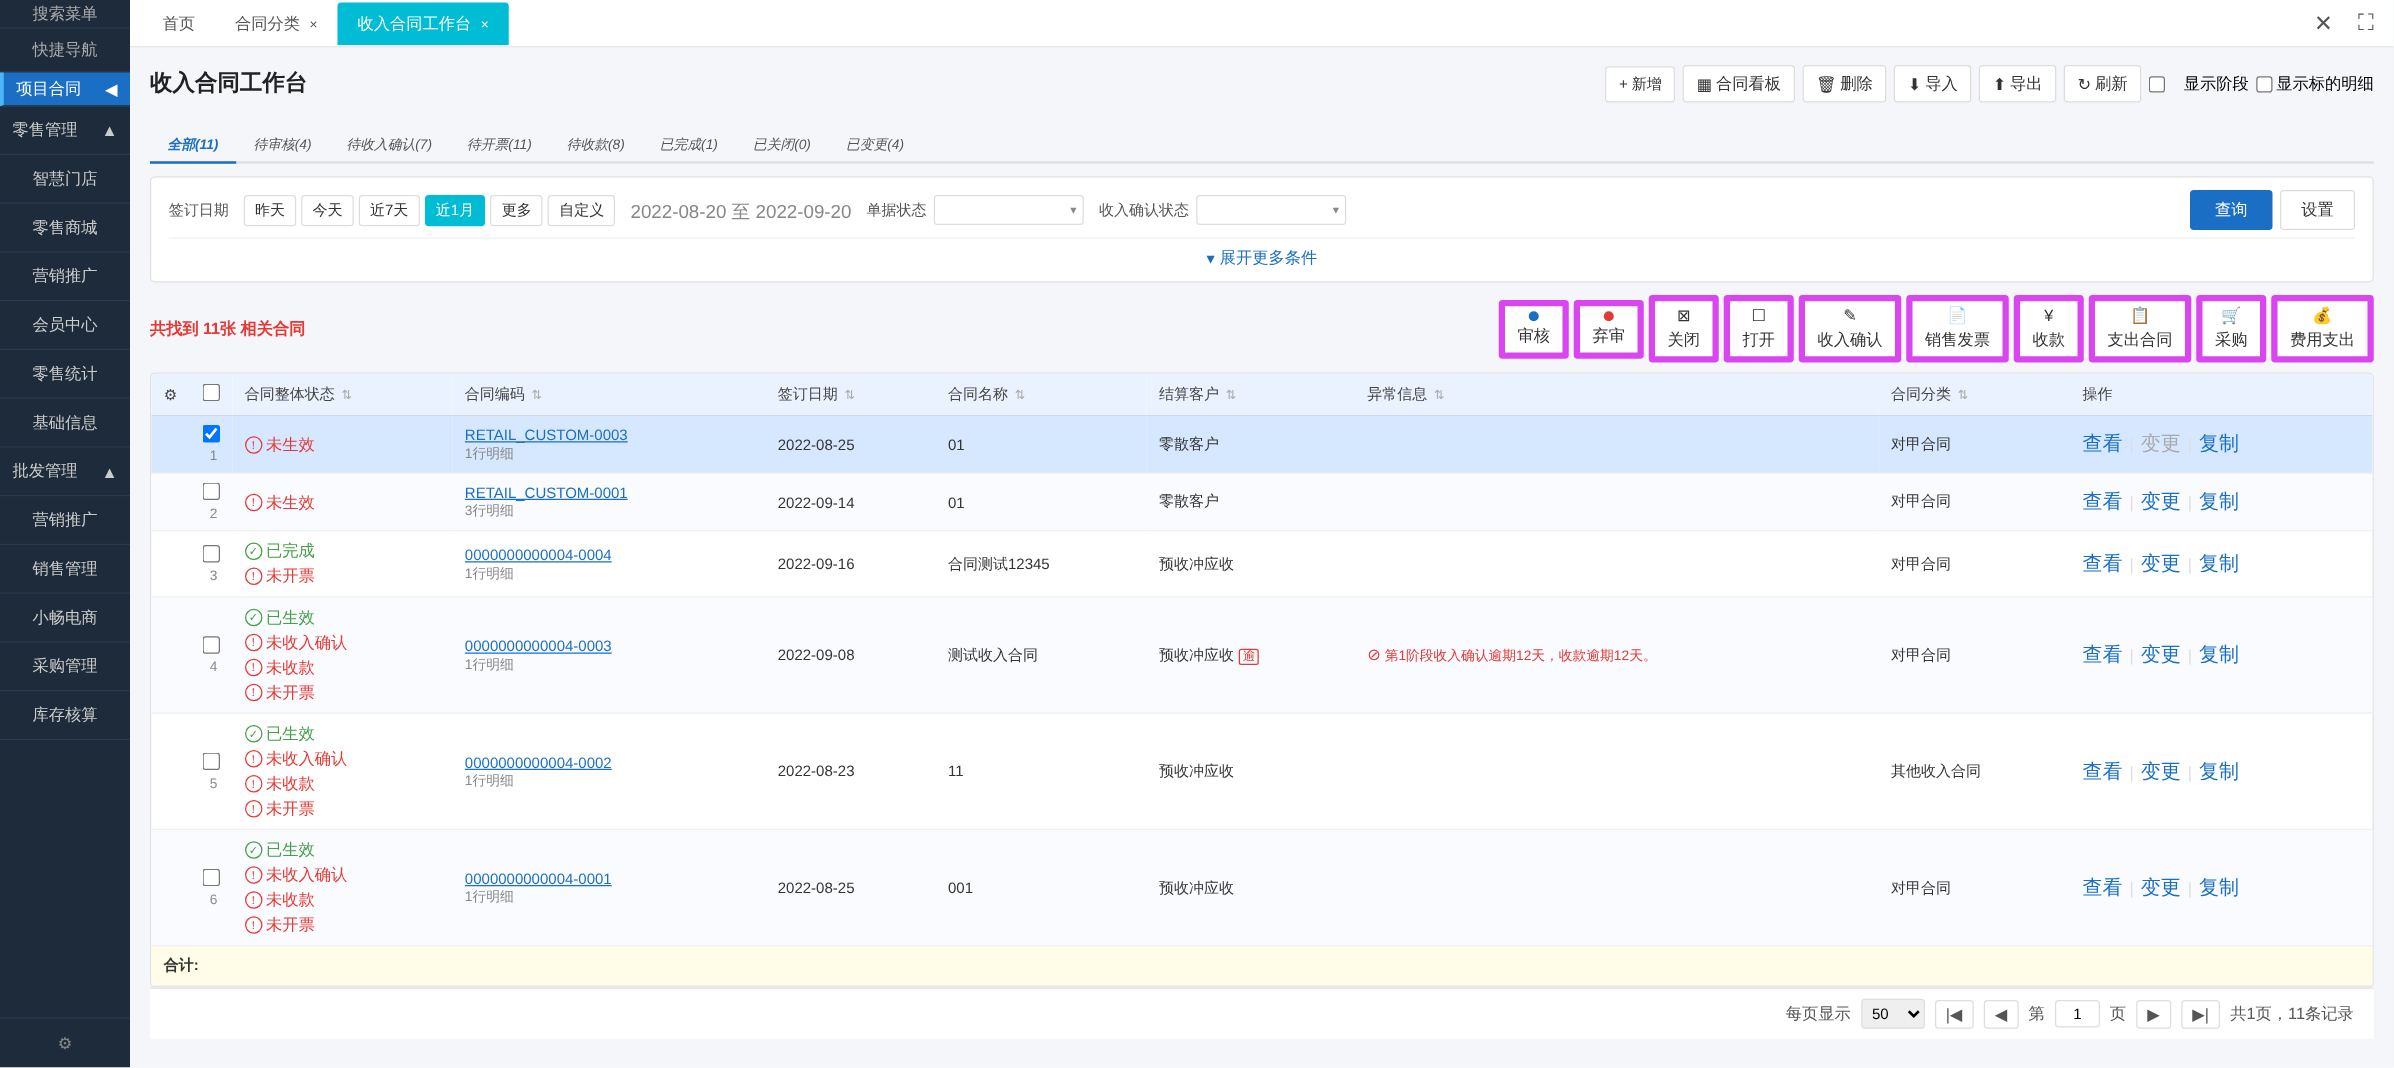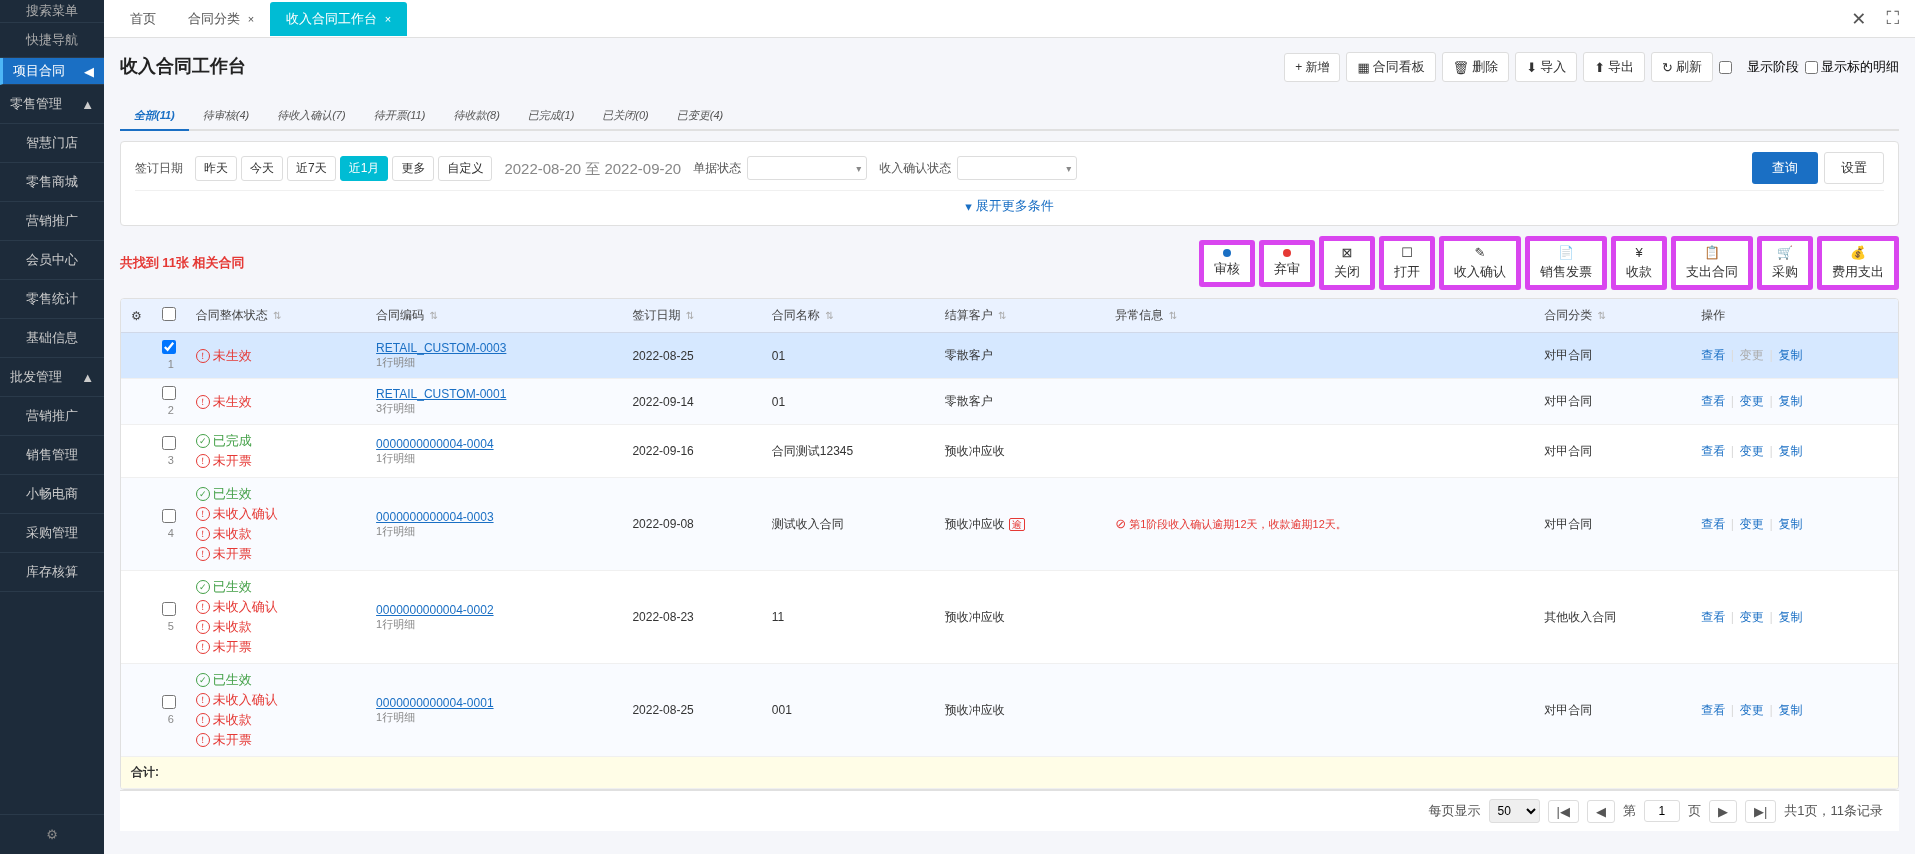--- a/index.html
+++ b/index.html
@@ -66,21 +66,21 @@
     
     .table-wrap { background: #fff; border: 1px solid #e0e0e0; border-radius: 4px; overflow: auto; }
     table { width: 100%; border-collapse: collapse; min-width: 1200px; }
     thead tr { background: #eaf2ff; }
     th { padding: 8px 10px; text-align: left; font-size: 12px; color: #444; border-bottom: 1px solid #d0d8e8; white-space: nowrap; font-weight: normal; }
     td { padding: 7px 10px; font-size: 12px; color: #333; border-bottom: 1px solid #f0f0f0; vertical-align: middle; }
     tr:nth-child(even) { background: #f9fbff; }
     tr.selected-row { background: #d6e8ff !important; }
     .link-text { color: #1a6fc4; text-decoration: underline; cursor: pointer; font-size: 12px; }
     .sub-text { color: #888; font-size: 11px; }
-    .op-btn { color: #1a6fc4; cursor: pointer; font-size: 12px; }
+    .op-btn { color: #1a6fc4; cursor: pointer; font-size: 16px; }
     .op-divider { color: #ddd; margin: 0 2px; }
     .sort-icon { color: #aaa; margin-left: 2px; font-size: 10px; }
     .checkbox-cell { text-align: center; width: 30px; }
     .gear-cell { text-align: center; width: 30px; }
 
     
     .table-footer { display: flex; align-items: center; justify-content: flex-end; padding: 8px 16px; background: #fff; border-top: 1px solid #e0e0e0; gap: 8px; font-size: 12px; color: #555; }
     .page-size-select { border: 1px solid #ddd; border-radius: 3px; padding: 3px 4px; font-size: 12px; }
     .page-btn { border: 1px solid #ddd; background: #fff; padding: 3px 8px; border-radius: 3px; cursor: pointer; color: #555; font-size: 13px; }
     .page-input { width: 36px; border: 1px solid #ddd; border-radius: 3px; text-align: center; padding: 3px; font-size: 12px; }

